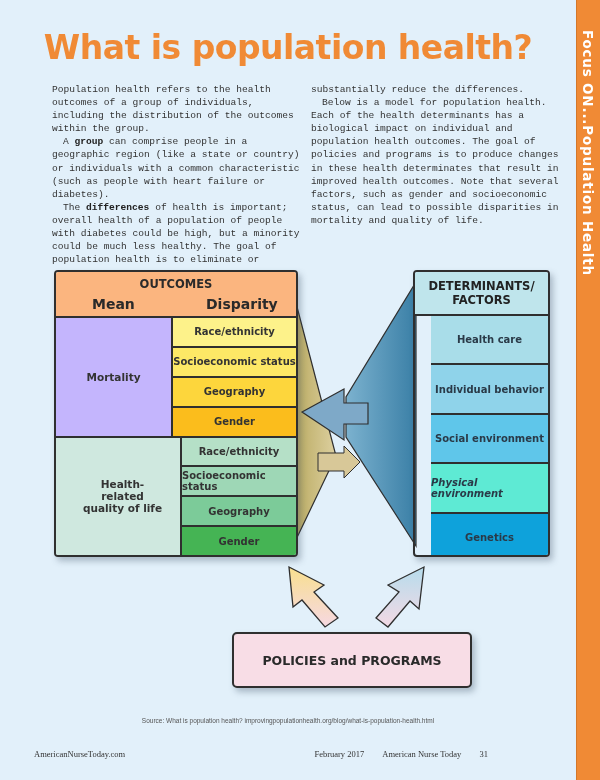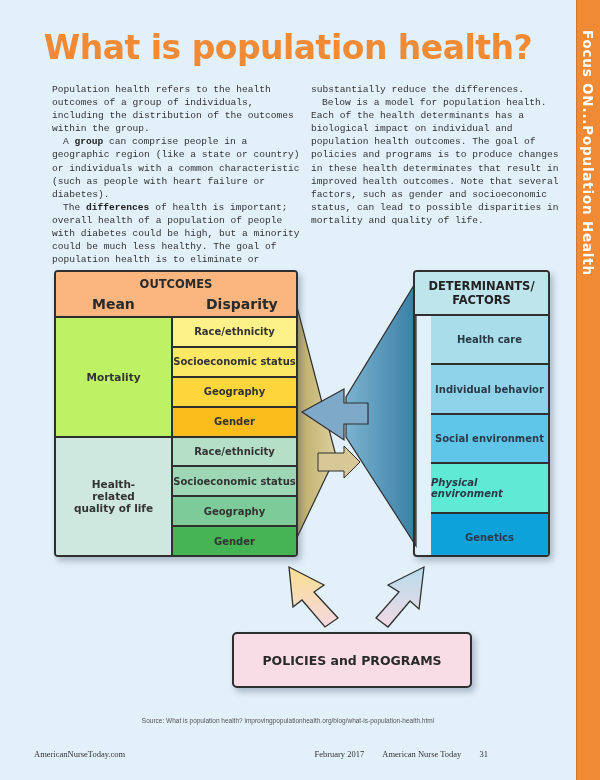--- a/index.html
+++ b/index.html
@@ -158,30 +158,30 @@
   </svg>
 
   <div class="box outcomes">
     <div class="outcomes-head">
       <div class="h1">OUTCOMES</div>
       <div class="sub sub-mean">Mean</div>
       <div class="sub sub-disp">Disparity</div>
     </div>
     <div class="grid" id="outcome-grid">
         <div class="group">
-          <div class="mean-cell" style="background: #bef264; white-space: pre-line;">Mortality</div>
+          <div class="mean-cell" style="background: #c4b5fd; white-space: pre-line;">Mortality</div>
           <div class="disp-col">
             <div class="disp-cell" style="background: rgb(253, 242, 138);">Race/ethnicity</div>
             <div class="disp-cell" style="background: rgb(253, 232, 102);">Socioeconomic status</div>
             <div class="disp-cell" style="background: rgb(253, 214, 60);">Geography</div>
             <div class="disp-cell" style="background: rgb(251, 189, 28);">Gender</div>
           </div>
         </div>
         <div class="group">
-          <div class="mean-cell" style="background: rgb(207, 232, 223); white-space: pre-line;">Health-
+          <div class="mean-cell" style="background: rgb(207, 232, 223); white-space: pre-line; padding-left: 9px;">Health-
 related
 quality of life</div>
           <div class="disp-col">
             <div class="disp-cell" style="background: rgb(181, 224, 199);">Race/ethnicity</div>
             <div class="disp-cell" style="background: rgb(158, 215, 182);">Socioeconomic status</div>
             <div class="disp-cell" style="background: rgb(124, 203, 153);">Geography</div>
             <div class="disp-cell" style="background: rgb(69, 180, 84);">Gender</div>
           </div>
         </div>
       </div>

